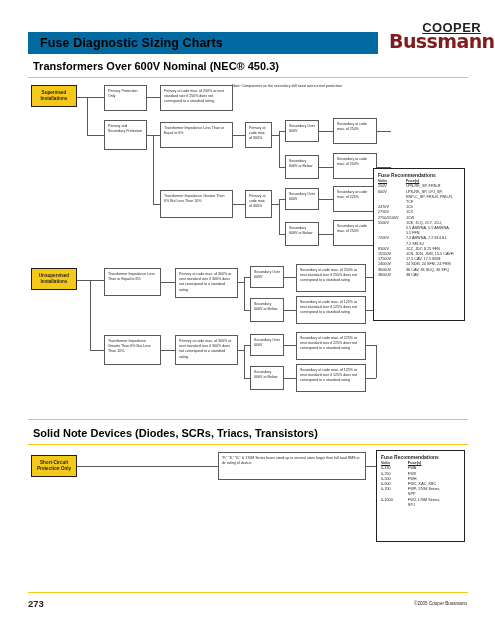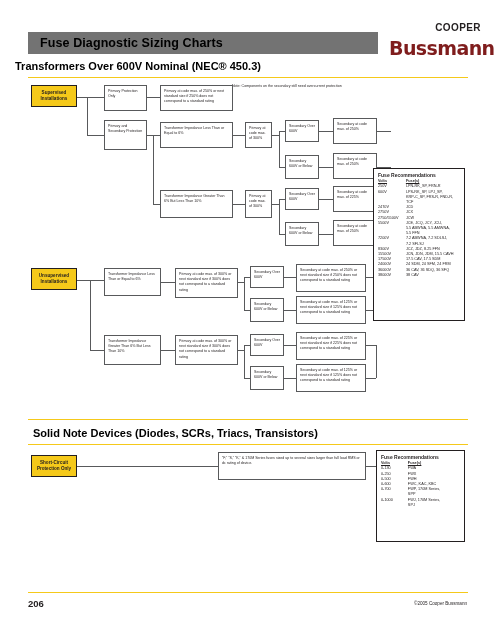--- a/index.html
+++ b/index.html
@@ -9,44 +9,44 @@
     font-family:"Liberation Sans", sans-serif;
     color:#000;
     position:relative;
     overflow:hidden;
   }
   .page{position:relative;width:495px;height:640px;}
 
   
   .title-bar{
     position:absolute;left:28px;top:32px;width:350px;height:22px;
-    background:#737373;
+    background:#0369a1;
   }
   .title-bar .txt{
     position:absolute;left:12px;top:4px;
     font-size:12.5px;font-weight:bold;letter-spacing:.1px;color:#000;
   }
   .logo{
     position:absolute;right:14px;top:24px;width:92px;height:34px;
     text-align:right;
   }
   .logo .cooper{
-    font-size:10px;font-weight:bold;letter-spacing:.4px;color:#231f20;
-    line-height:8px;margin-bottom:7px;position:relative;
+    font-size:13px;font-weight:bold;letter-spacing:.4px;color:#231f20;
+    line-height:8px;margin-bottom:0px;position:relative;text-decoration:underline;
   }
   .logo .buss{
     font-size:19px;font-weight:bold;letter-spacing:-.6px;color:#7f1d1d;
     line-height:19px;
     font-family:"DejaVu Sans", sans-serif;
   }
 
   .section-title{
     position:absolute;font-size:11px;font-weight:bold;color:#000;
   }
-  #sec1-title{left:15px;top:60px;}
+  #sec1-title{left:33px;top:60px;}
   #sec2-title{left:33px;top:427px;}
 
   .rule{position:absolute;left:28px;width:440px;height:1px;background:#f5c91a;}
   #rule1{top:77px;}
   #rule2{top:419px;}
   #rule3{top:444px;}
   #rule-bottom{top:592px;background:#f5c91a;height:1px;}
 
   
   .box{
@@ -346,16 +346,16 @@
           <tr>
             <td class="v">0-1000</td>
             <td>FWJ, 170M Series,
 SPJ</td>
           </tr>
         </tbody>
     </table>
   </div>
 
   <div class="rule" id="rule-bottom"></div>
-  <div class="pagenum">206</div>
+  <div class="pagenum">273</div>
   <div class="copyright">©2005 Cooper Bussmann</div>
 
 </div>
 
 </body></html>

